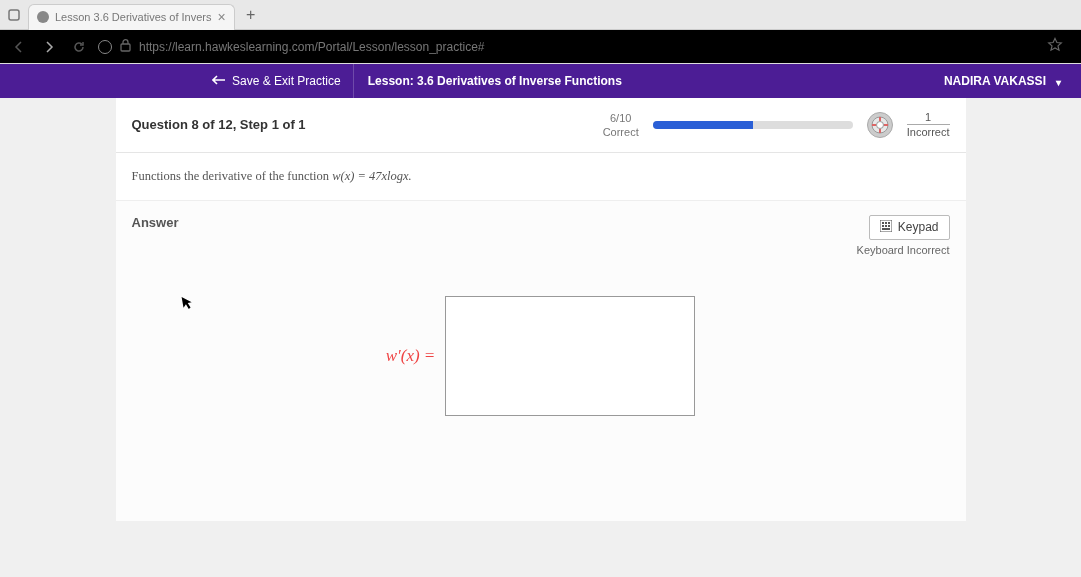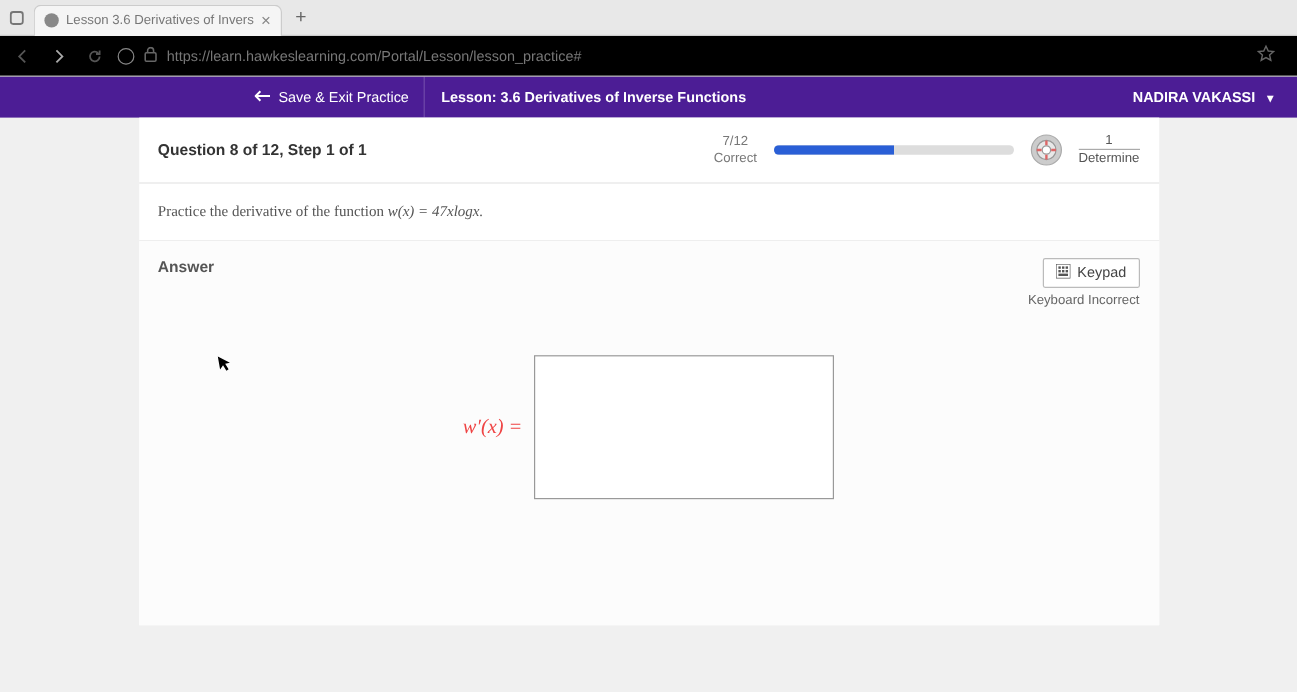--- a/index.html
+++ b/index.html
@@ -303,41 +303,41 @@
     <span class="caret">▾</span>
   </div>
 </div>
 
 <div class="content-wrap">
 
   <div class="question-header">
     <div class="q-title">Question 8 of 12,  Step 1 of 1</div>
     <div class="spacer"></div>
     <div class="score-block">
-      <div>7/12</div>
+      <div>6/10</div>
       <div>Correct</div>
     </div>
     <div class="progress-bar">
       <div class="progress-fill" style="width:50%"></div>
     </div>
     <div class="life-icon">
       <svg width="20" height="20" viewBox="0 0 20 20">
           <circle cx="10" cy="10" r="8" fill="#e8e8e8" stroke="#999"></circle>
           <circle cx="10" cy="10" r="3.5" fill="#fff" stroke="#999"></circle>
           <path d="M10 2v4M10 14v4M2 10h4M14 10h4" stroke="#d66" stroke-width="2"></path>
         </svg>
     </div>
     <div class="incorrect-block">
       <span class="n">1</span>
-      <span>Determine</span>
+      <span>Incorrect</span>
     </div>
   </div>
 
   <div class="prompt">
-    <span>Practice the derivative of the function </span><span class="mathfn">w(x) = 47xlogx.</span>
+    <span>Functions the derivative of the function </span><span class="mathfn">w(x) = 47xlogx.</span>
   </div>
 
   <div class="answer-area">
     <div class="answer-header">
       <div class="answer-label">Answer</div>
       <div class="tools">
         <button class="keypad-btn">
           <span>
             <svg width="12" height="12" viewBox="0 0 12 12">
                 <rect x="0" y="0" width="12" height="12" fill="none" stroke="#555"></rect>

